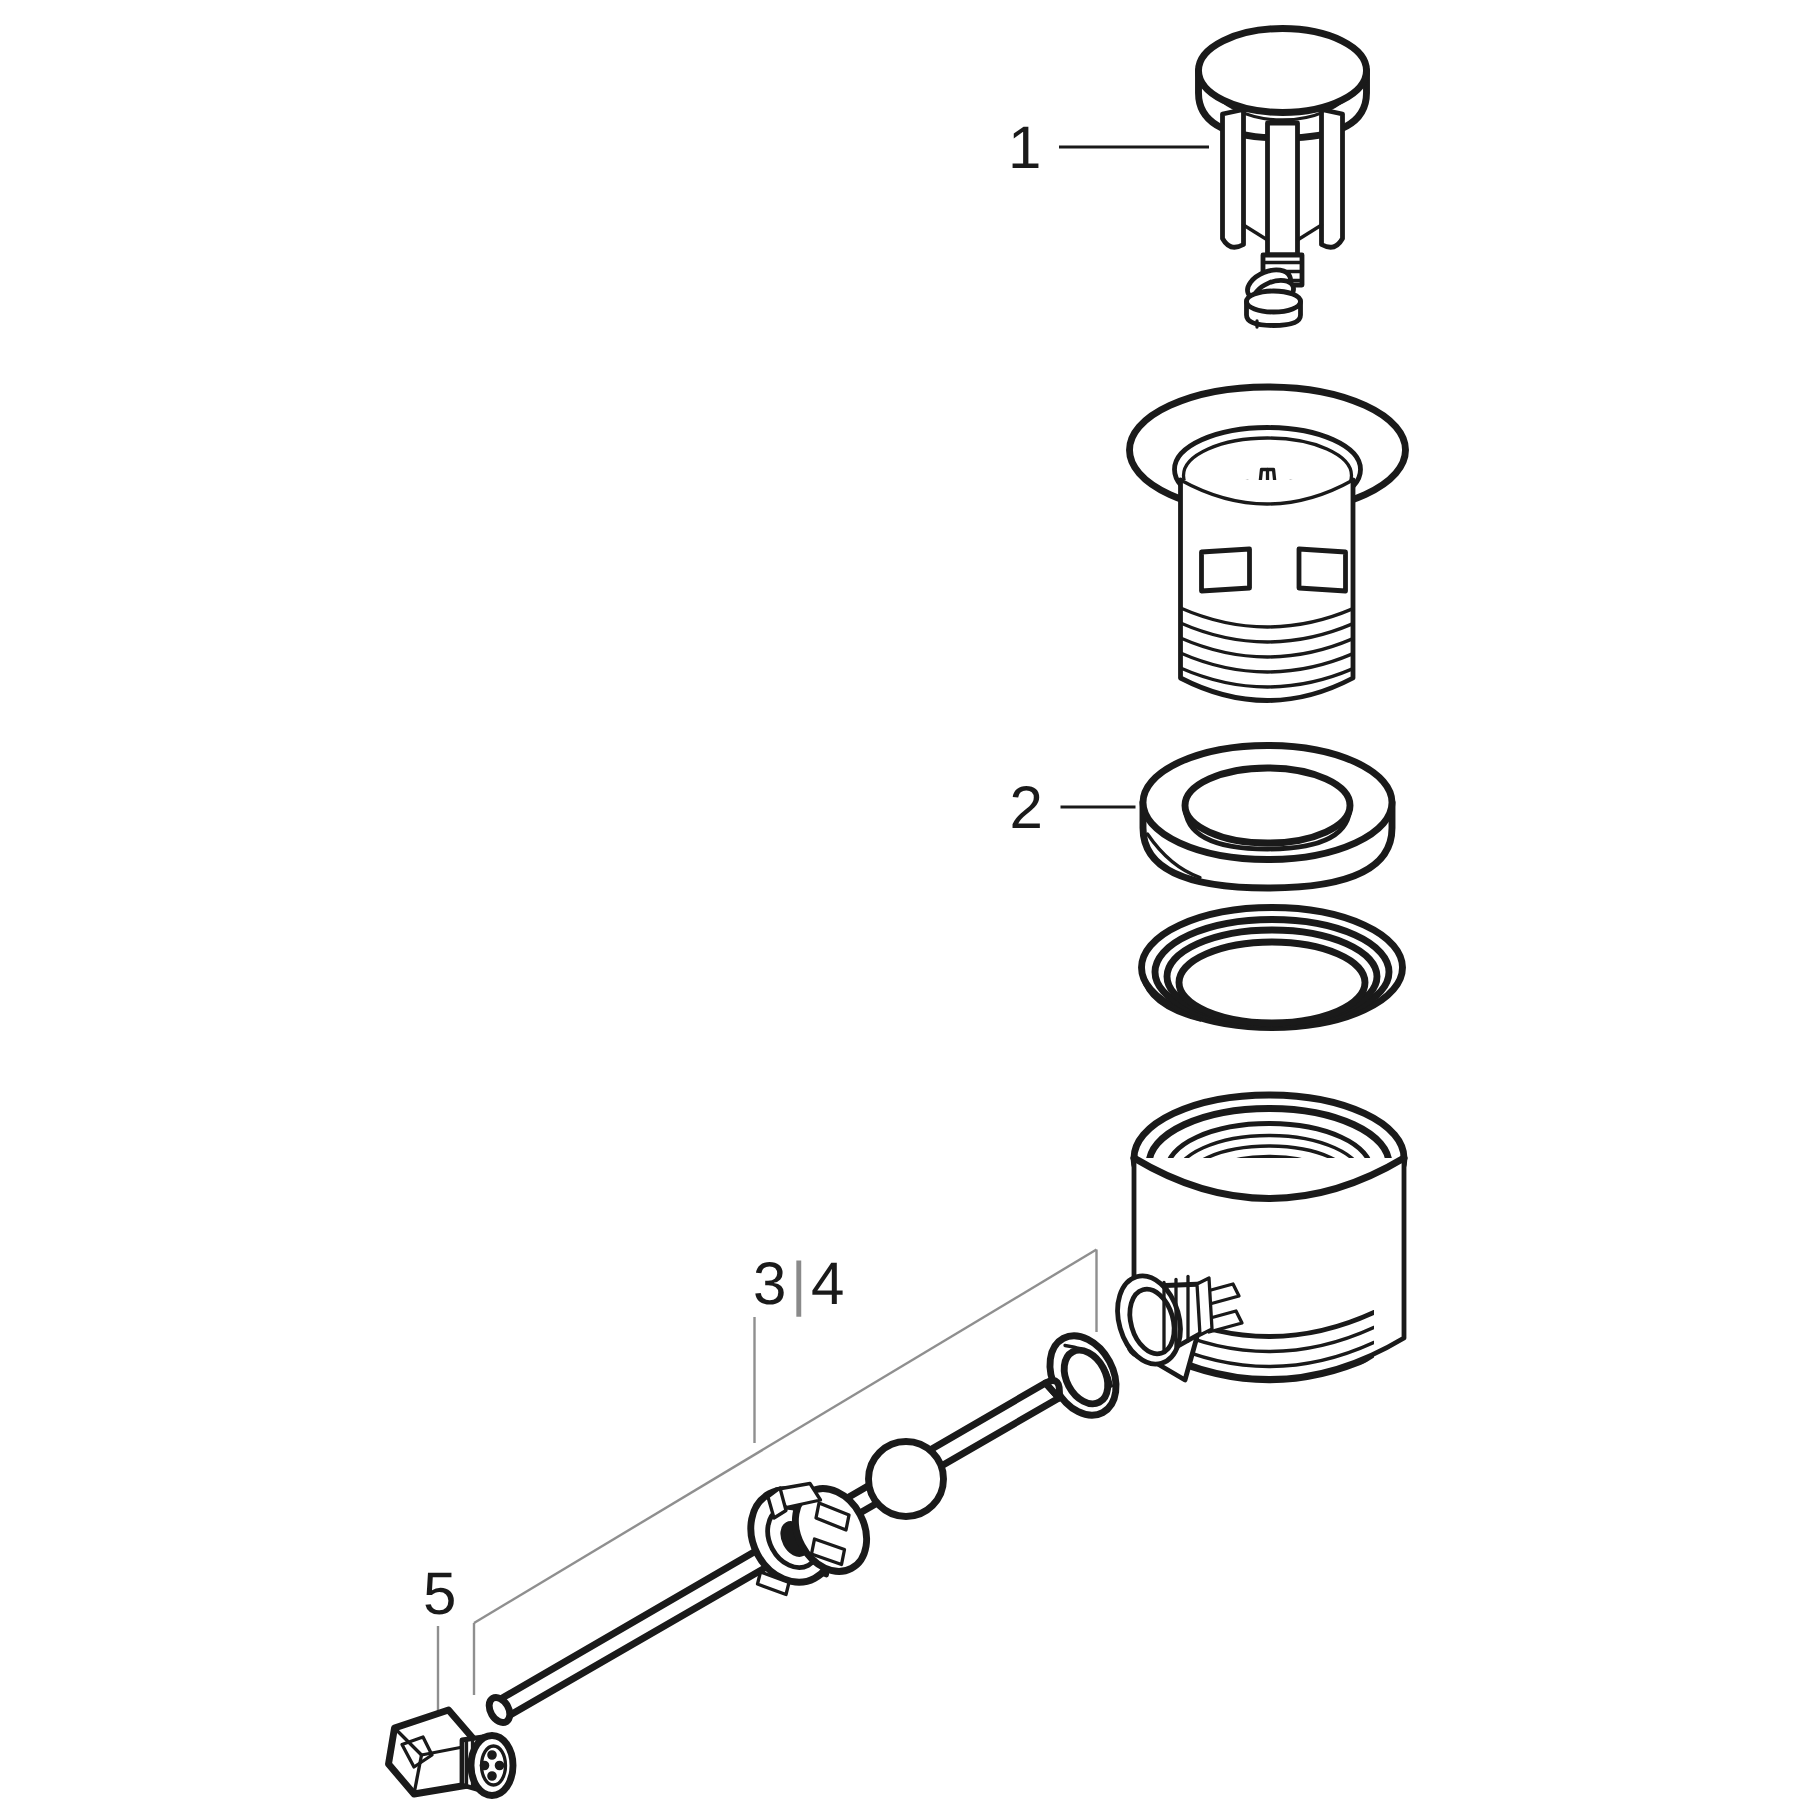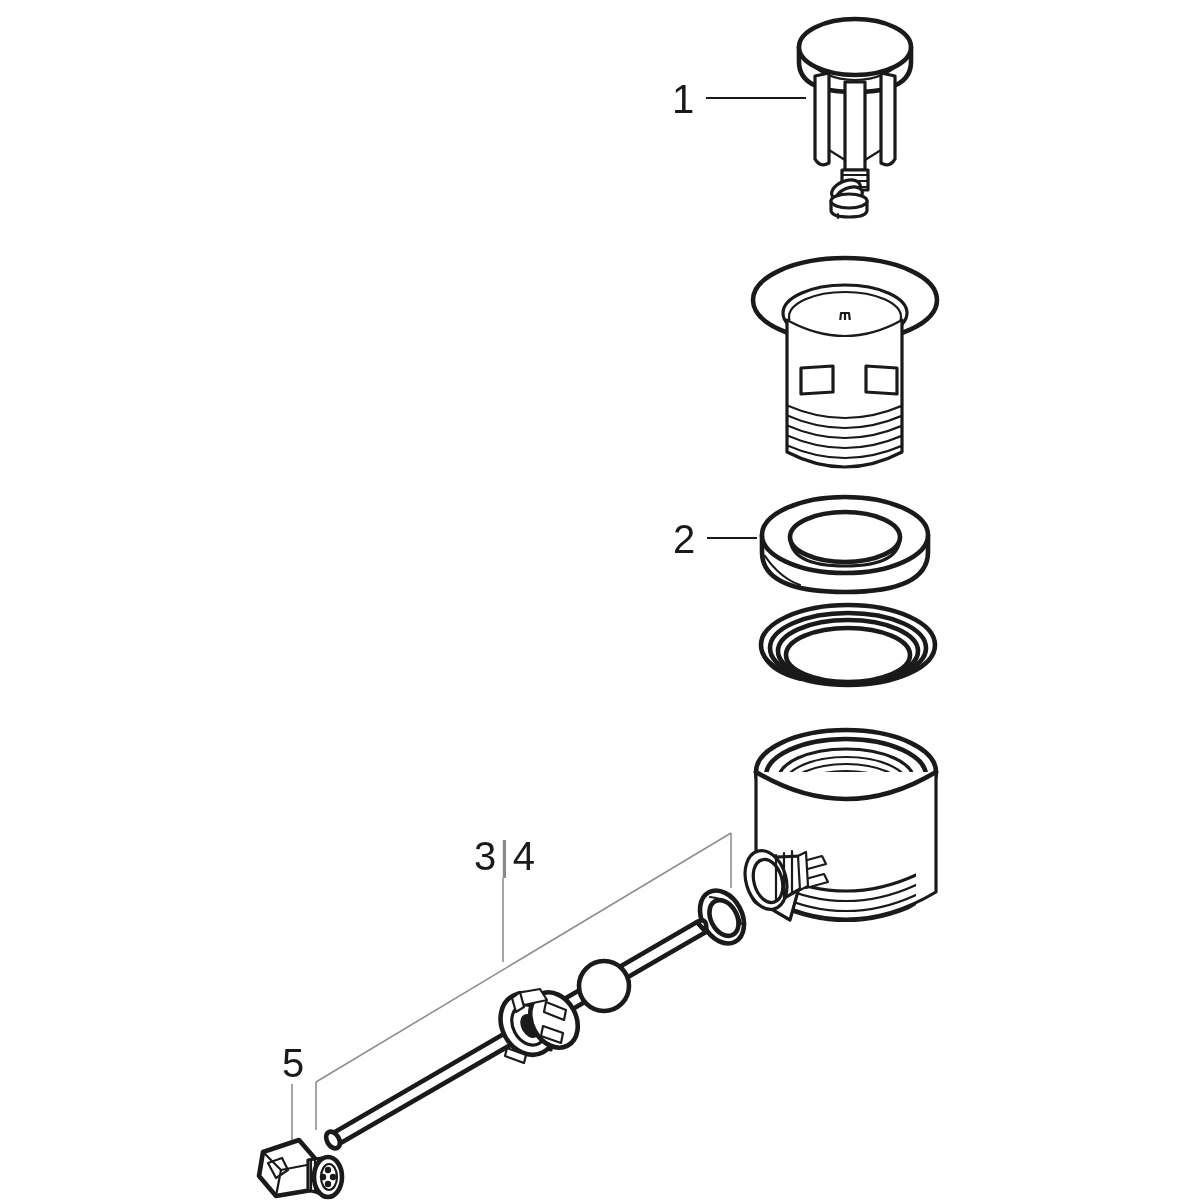--- a/index.html
+++ b/index.html
@@ -33,20 +33,21 @@
     font-family: "Liberation Sans", sans-serif;
     font-size: 40px;
     font-weight: 400;
     color: #1a1a1a;
     line-height: 1;
     white-space: pre;
     user-select: none;
   }
   .callout-34 {
     letter-spacing: 0px;
+    margin-left: 28px;
   }
   .callout-34 .sep {
     color: #8a8a8a;
     font-weight: 300;
     padding: 0 3px;
     font-size: 40px;
   }
 </style>
 </head>
 <body>

